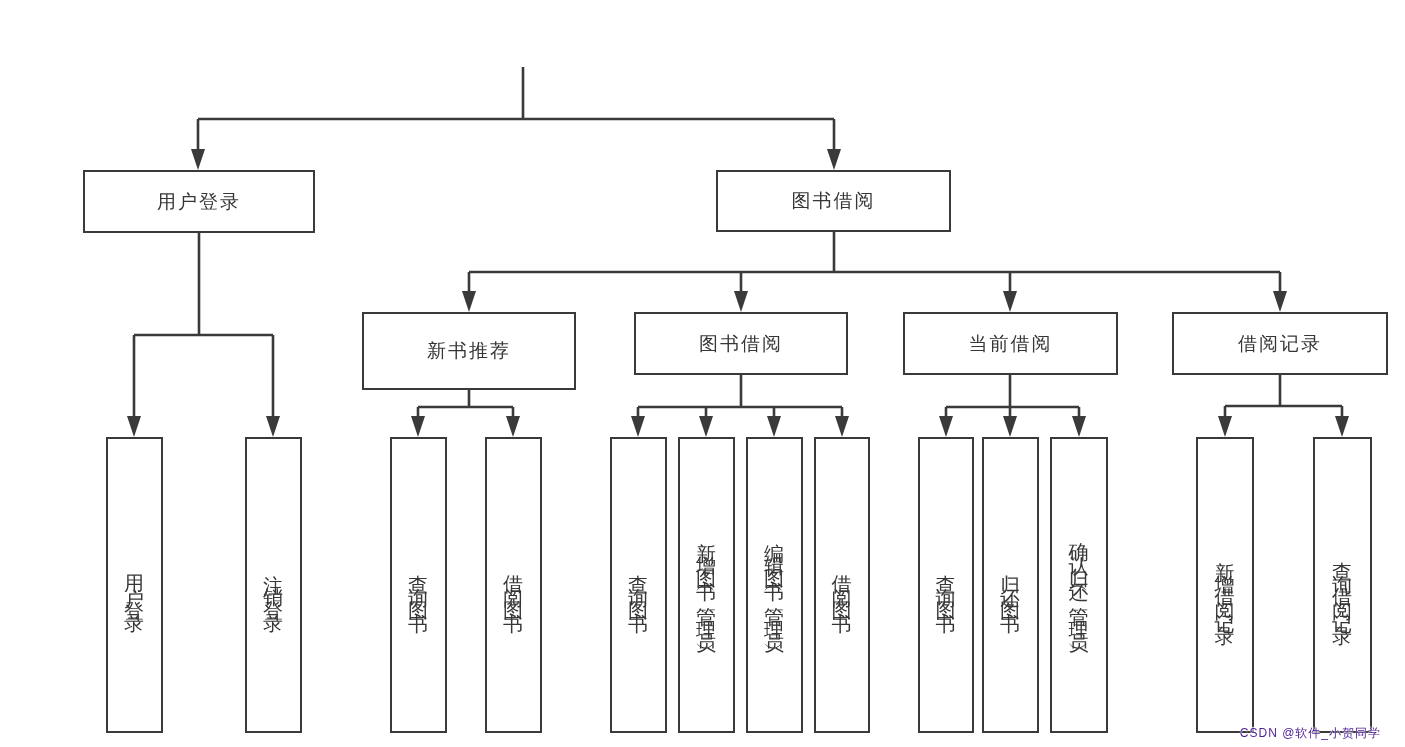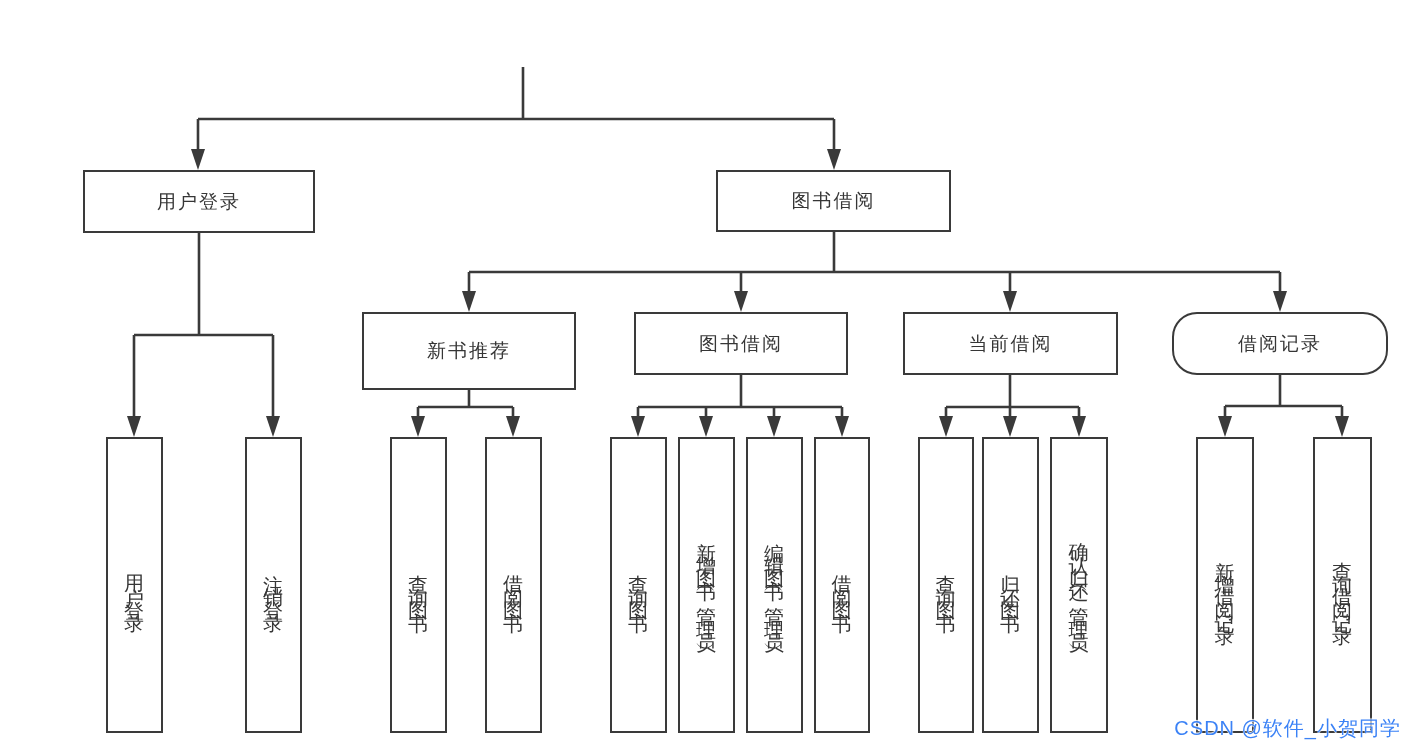--- a/index.html
+++ b/index.html
@@ -18,38 +18,38 @@
     writing-mode:vertical-rl;text-orientation:mixed;
     line-height:1;letter-spacing:13px;white-space:nowrap;
   }
   
   .n-root   {left:22px;  top:13px;  width:1001px; height:55px;}
   .n-login  {left:83px;  top:170px; width:232px;  height:63px;}
   .n-mgmt   {left:716px; top:170px; width:235px;  height:62px;}
   .n-newbook{left:362px; top:312px; width:214px;  height:78px;}
   .n-borrow {left:634px; top:312px; width:214px;  height:63px;}
   .n-current{left:903px; top:312px; width:215px;  height:63px;}
-  .n-records{left:1172px;top:312px; width:216px;  height:63px;border-radius:25px;}
+  .n-records{left:1172px;top:312px; width:216px;  height:63px;}
   
   .leaf{top:437px;height:296px;}
   .l-a1{left:106px; width:57px;}
   .l-a2{left:245px; width:57px;}
   .l-b1{left:390px; width:57px;}
   .l-b2{left:485px; width:57px;}
   .l-c1{left:610px; width:57px;}
   .l-c2{left:678px; width:57px;}
   .l-c3{left:746px; width:57px;}
   .l-c4{left:814px; width:56px;}
   .l-d1{left:918px; width:56px;}
   .l-d2{left:982px; width:57px;}
   .l-d3{left:1050px;width:58px;}
   .l-e1{left:1196px;width:58px;}
   .l-e2{left:1313px;width:59px;}
   .watermark{
-    position:absolute;right:4px;bottom:5px;font-size:20px;color:#3b82f6;
+    position:absolute;right:24px;bottom:5px;font-size:12px;color:#4c1d95;
     letter-spacing:1px;text-shadow:0 1px 1px #ffffff, 0 -1px 1px #ffffff;
   }
 </style>
 </head>
 <body>
 
 <div class="canvas">
 
   <svg class="svg-layer" viewBox="0 0 1405 747" xmlns="http://www.w3.org/2000/svg">
     <path fill="none" stroke="#3a3a3a" stroke-width="2.6" d="

